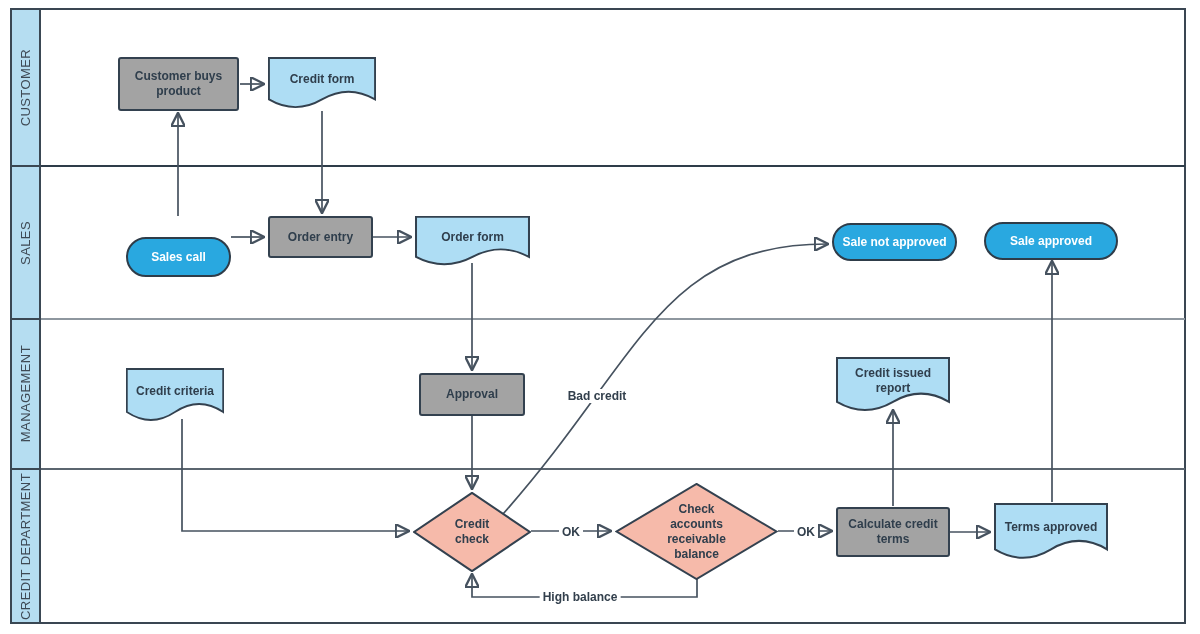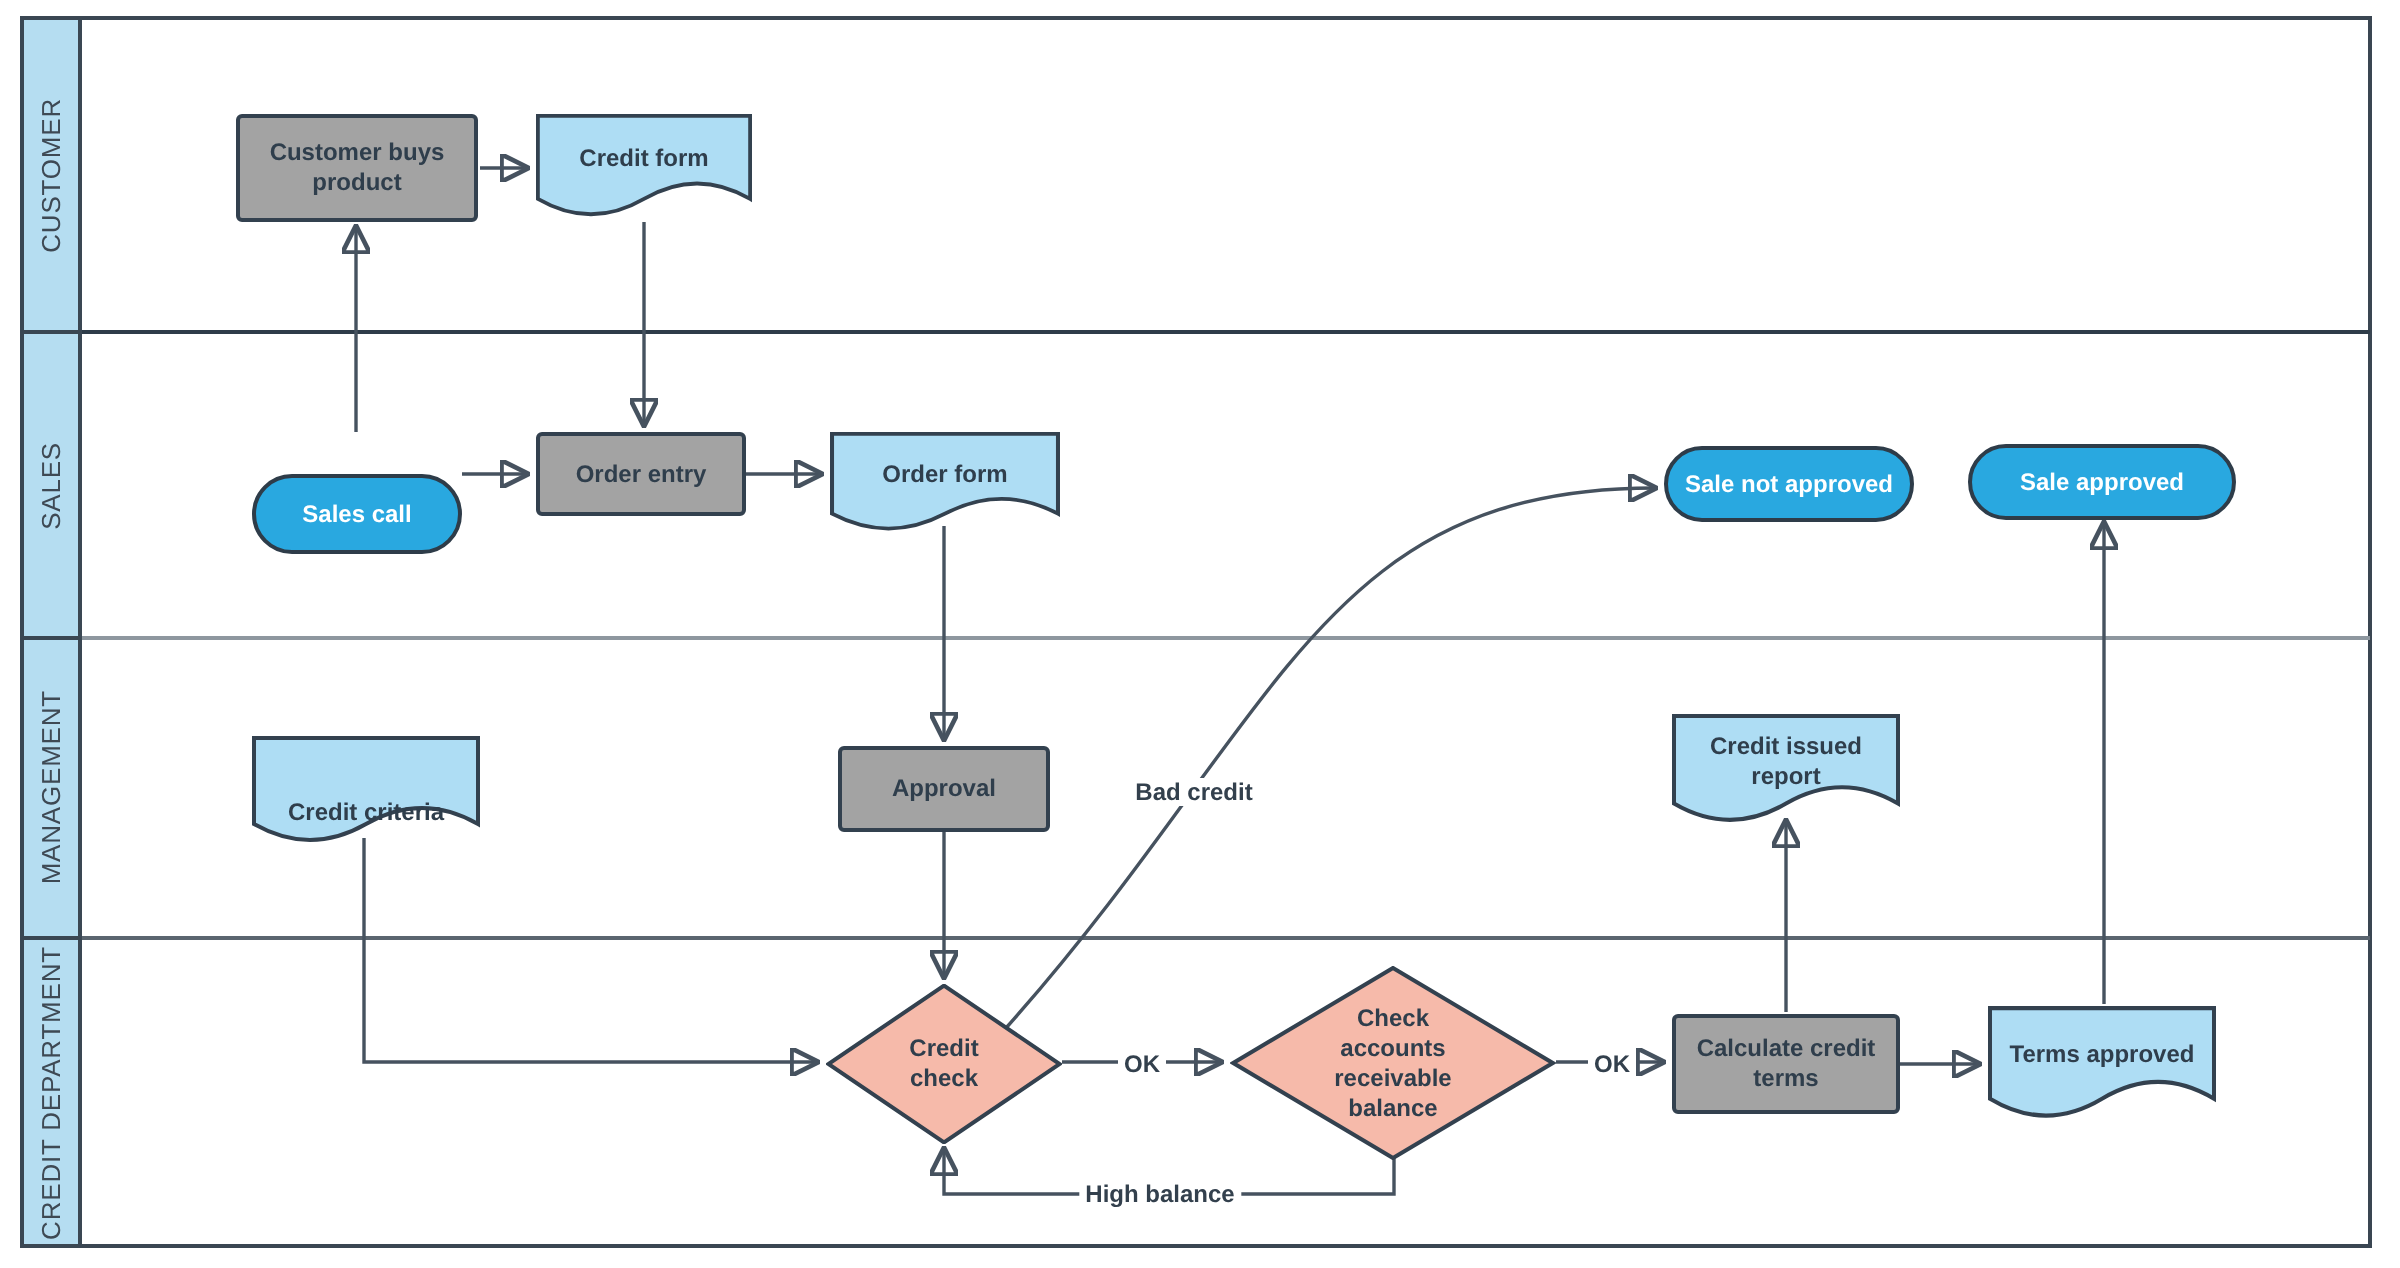--- a/index.html
+++ b/index.html
@@ -111,21 +111,21 @@
       <path d="M1 1 L113 1 L113 44 Q85 28 57 44 Q29 60 1 44 Z" fill="#aeddf4" stroke="#33414f" stroke-width="2"></path>
     </svg>
     <span>Credit form</span>
   </div>
   <div class="node docnode" style="left:415px; top:216px; width:115px; height:52px;">
     <svg viewBox="0 0 114 56" preserveAspectRatio="none">
       <path d="M1 1 L113 1 L113 44 Q85 28 57 44 Q29 60 1 44 Z" fill="#aeddf4" stroke="#33414f" stroke-width="2"></path>
     </svg>
     <span>Order form</span>
   </div>
-  <div class="node docnode" style="left:126px; top:368px; width:114px; height:56px;align-items:flex-end;">
+  <div class="node docnode" style="left:126px; top:368px; width:98px; height:56px;">
     <svg viewBox="0 0 114 56" preserveAspectRatio="none">
       <path d="M1 1 L113 1 L113 44 Q85 28 57 44 Q29 60 1 44 Z" fill="#aeddf4" stroke="#33414f" stroke-width="2"></path>
     </svg>
     <span>Credit criteria</span>
   </div>
   <div class="node docnode" style="left:836px; top:357px; width:114px; height:57px;">
     <svg viewBox="0 0 114 56" preserveAspectRatio="none">
       <path d="M1 1 L113 1 L113 44 Q85 28 57 44 Q29 60 1 44 Z" fill="#aeddf4" stroke="#33414f" stroke-width="2"></path>
     </svg>
     <span style="width:92px;">Credit issued report</span>

